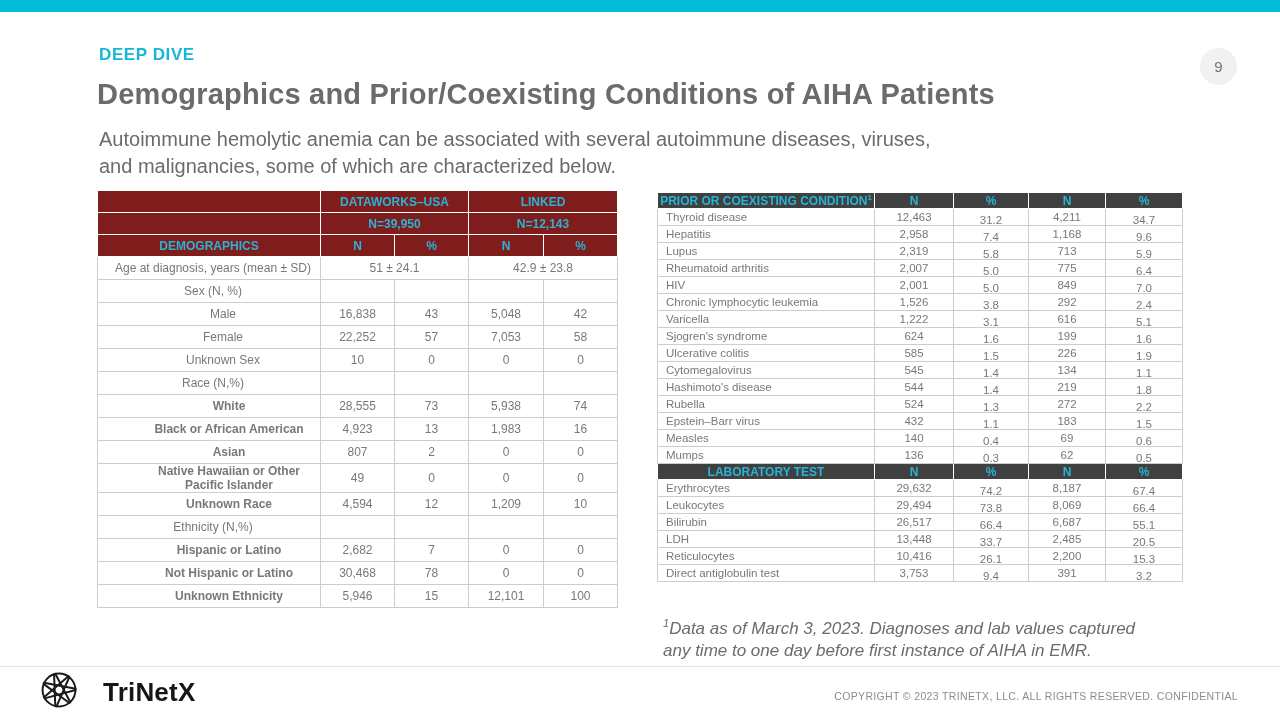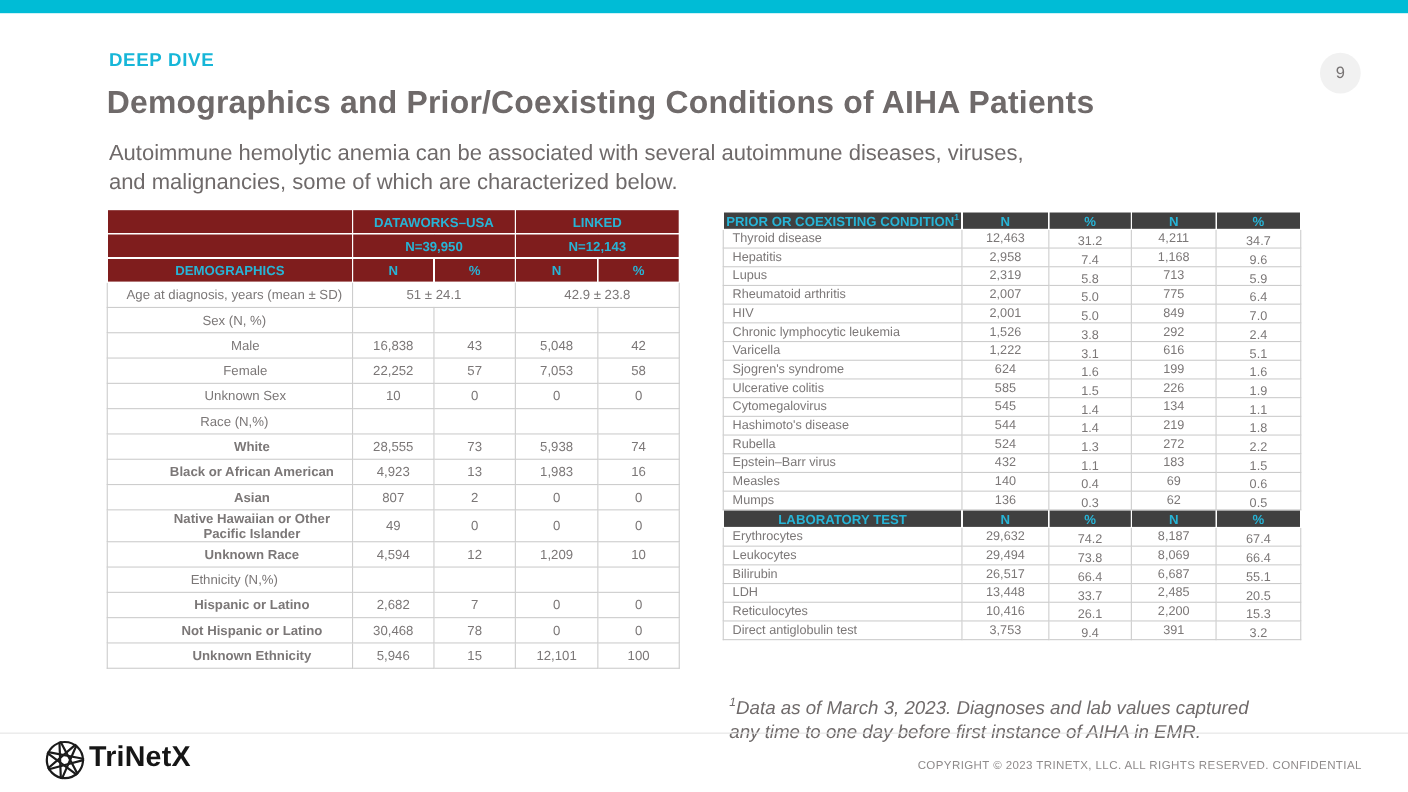--- a/index.html
+++ b/index.html
@@ -63,29 +63,29 @@
     background: #404040; color: #27b4d6; font-weight: bold;
     border-color: #ffffff; text-align: center; height: 16px; font-size: 12px;
   }
   .cond-table td { height: 17px; text-align: center; }
   .cond-table td.lbl { text-align: left; padding-left: 8px; }
   .cond-table td.pct span { position: relative; top: 3px; display: inline-block; }
   sup { font-size: 0.65em; }
 
   .footnote {
     position: absolute; left: 663px; top: 612px; width: 520px;
-    font-style: italic; font-size: 17px; line-height: 22px; color: #6f6a6a; margin-top: 16px;
+    font-style: italic; font-size: 17px; line-height: 22px; color: #6f6a6a;
   }
   .footer-divider {
     position: absolute; left: 0; top: 666px; width: 1280px; height: 1px;
     background: #e4e4e4;
   }
   .brand {
     position: absolute; left: 40px; top: 672px; height: 40px;
-    display: flex; align-items: flex-start; gap: 3px;
+    display: flex; align-items: center; gap: 25px;
   }
   .brand-name { font-size: 26px; font-weight: bold; color: #161616; letter-spacing: 0.2px; }
   .copyright {
     position: absolute; right: 42px; top: 690px;
     font-size: 10.5px; letter-spacing: 0.35px; color: #8f8b8b;
   }
 </style>
 </head>
 <body>
 

